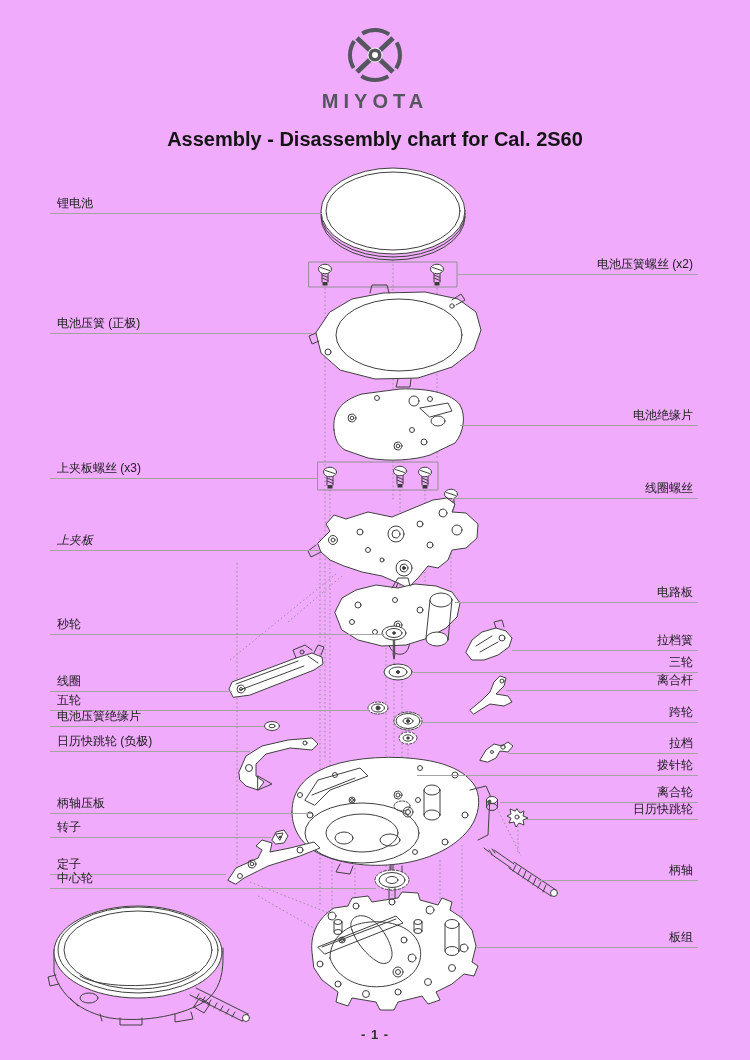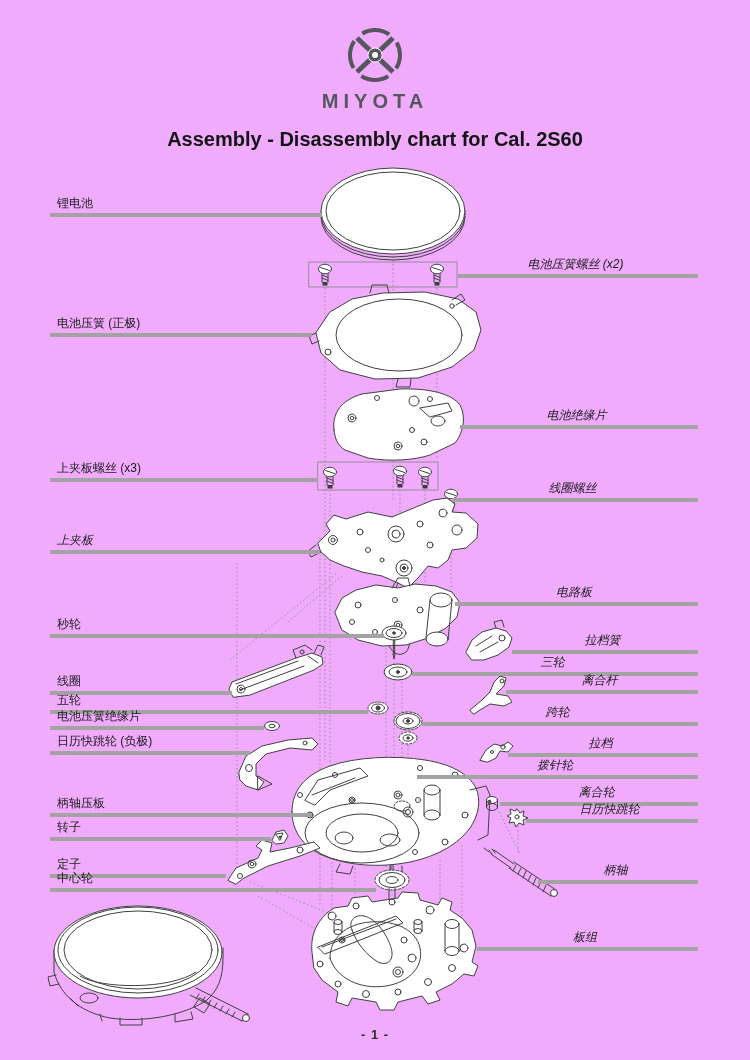--- a/index.html
+++ b/index.html
@@ -11,25 +11,25 @@
   .brand{
     margin-top:2px;font-size:20px;font-weight:700;letter-spacing:5px;
     color:#55565E;
   }
   .page-title{
     position:absolute;top:128px;left:0;width:750px;text-align:center;
     font-size:20px;font-weight:700;color:#141414;
   }
   .art-layer{position:absolute;top:0;left:0;width:750px;height:1060px;}
   .lbl{
-    position:absolute;height:17px;border-bottom:4px solid #a3a3a3;
+    position:absolute;height:17px;border-bottom:1px solid #a3a3a3;
     font-size:12px;line-height:15px;color:#1c1c1c;white-space:nowrap;
   }
   .lbl.left span{padding-left:7px;display:inline-block;}
-  .lbl.right{text-align:center;font-style:italic;}
+  .lbl.right{text-align:right;}
   .lbl.right span{padding-right:5px;display:inline-block;}
   .page-num{
     position:absolute;top:1027px;left:0;width:750px;text-align:center;
     font-size:13px;font-weight:700;color:#2e2e2e;letter-spacing:1px;
   }
 </style>
 </head>
 <body>
 
 <div class="page">

